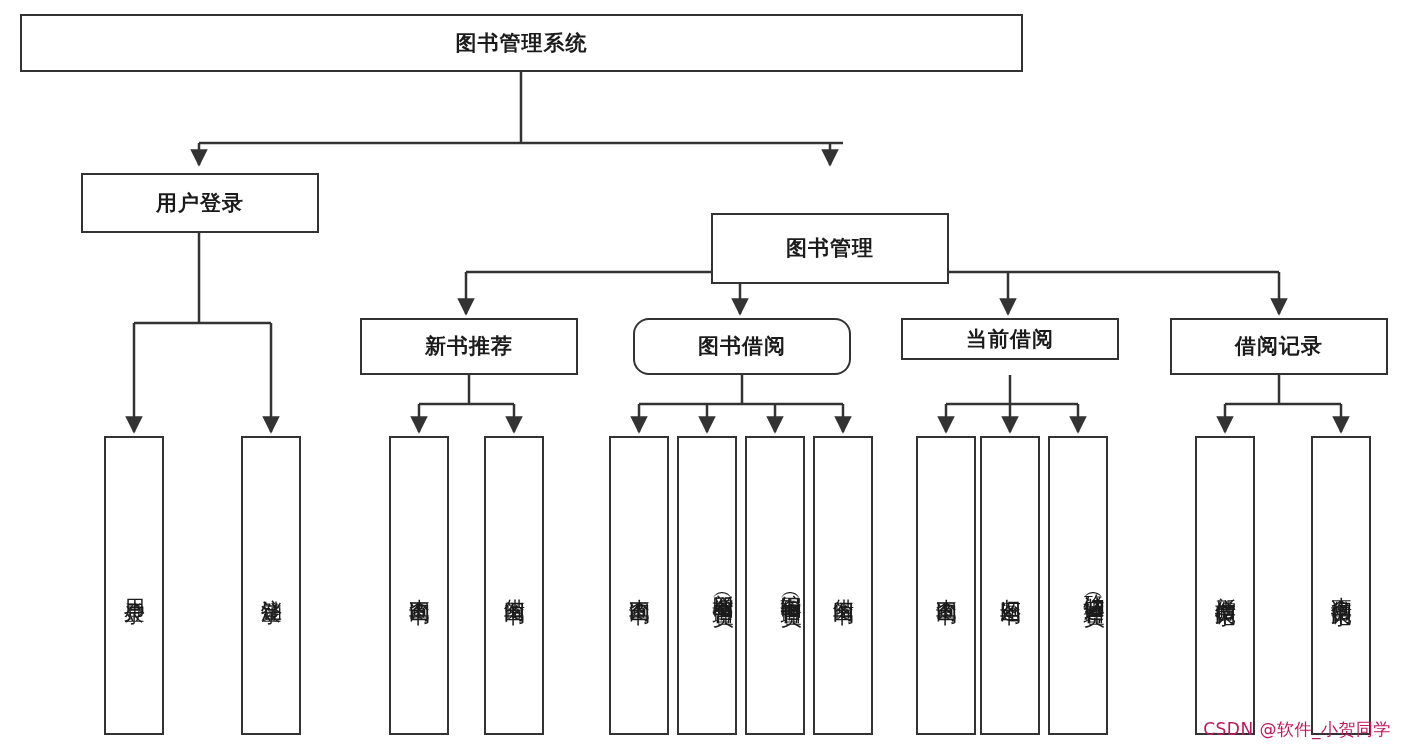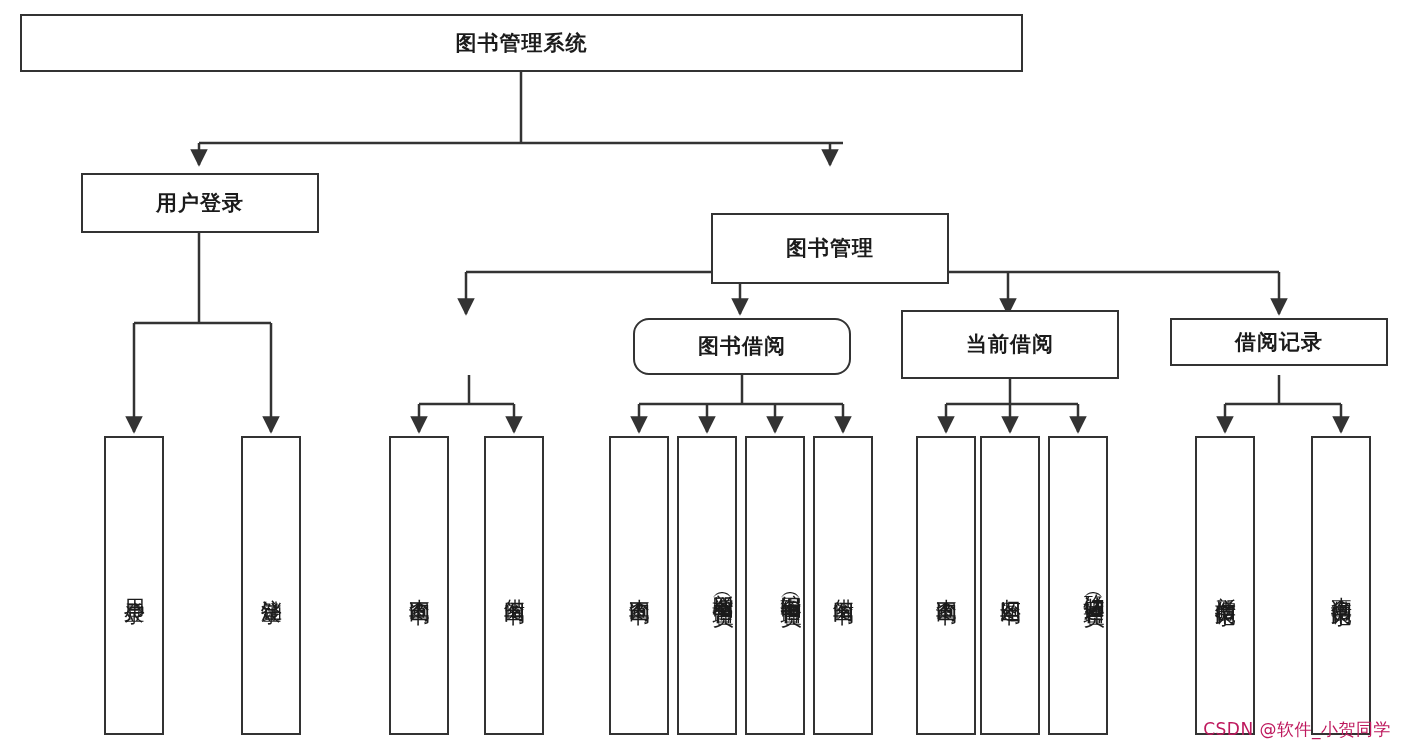--- a/index.html
+++ b/index.html
@@ -130,30 +130,33 @@
   </div>
 
   <div class="node horiz" style="left:81px; top:173px; width:238px; height:60px;">
     <span class="nlabel">用户登录</span>
   </div>
 
   <div class="node horiz" style="left:711px; top:173px; width:238px; height:71px;margin-top:40px;">
     <span class="nlabel">图书管理</span>
   </div>
 
+  <div class="node horiz" style="left:360px; top:318px; width:218px; height:57px;">
+    <span class="nlabel">新书推荐</span>
+  </div>
 
   <div class="node horiz" style="left:633px; top:318px; width:218px; height:57px;border-radius:16px;">
     <span class="nlabel">图书借阅</span>
   </div>
 
-  <div class="node horiz" style="left:901px; top:310px; width:218px; height:69px;justify-content:center;">
+  <div class="node horiz" style="left:901px; top:318px; width:218px; height:42px;justify-content:center;">
     <span class="nlabel">当前借阅</span>
   </div>
 
-  <div class="node horiz" style="left:1170px; top:318px; width:218px; height:48px;">
+  <div class="node horiz" style="left:1170px; top:318px; width:218px; height:57px;">
     <span class="nlabel">借阅记录</span>
   </div>
 
   <div class="node vert" style="left:104px; top:436px; width:60px; height:299px;">
     <span class="nlabel">用户登录</span>
   </div>
 
   <div class="node vert" style="left:241px; top:436px; width:60px; height:299px;">
     <span class="nlabel">注销登录</span>
   </div>

